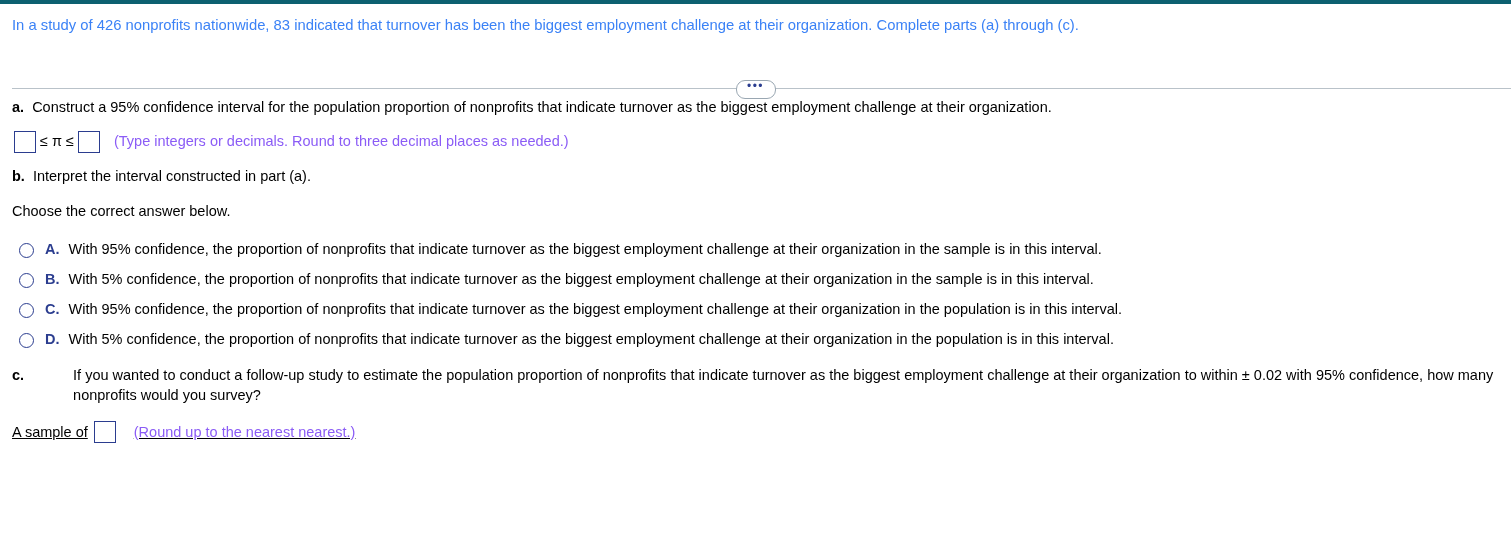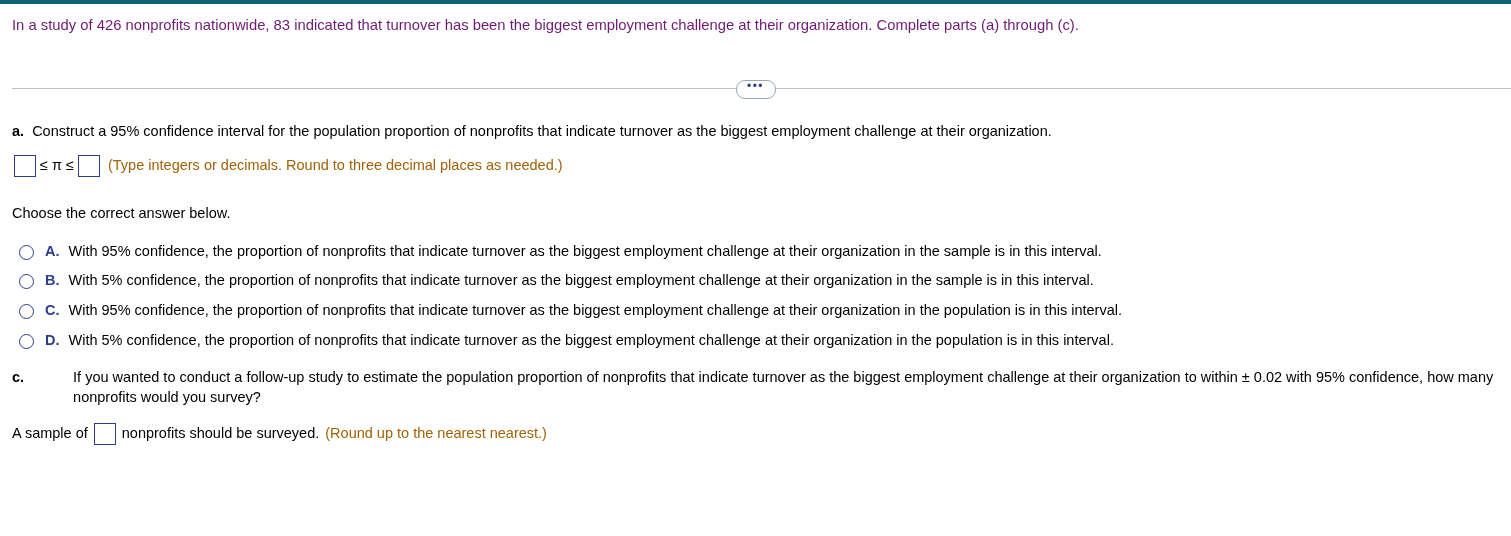--- a/index.html
+++ b/index.html
@@ -19,21 +19,21 @@
   .topbar {
     height: 4px;
     background: #0c5460;
     background: #0d6070;
     width: 100%;
   }
   .problem-statement {
     padding: 12px 28px 0 12px;
     font-size: 14.8px;
     line-height: 1.35;
-    color: #701a75;
+    color: #3b82f6;
   }
   .divider-wrap {
     position: relative;
     margin-top: 42px;
     height: 20px;
   }
   .divider-line {
     position: absolute;
     top: 10px;
     left: 12px;
@@ -58,21 +58,21 @@
     font-size: 12px;
     letter-spacing: 1.5px;
     line-height: 1;
     cursor: pointer;
   }
   .divider-pill span { position: relative; top: -3px; }
   .content {
     padding: 0 12px;
   }
   .part-line {
-    margin-top: 24px;
+    margin-top: 0;
     line-height: 1.35;
   }
   .part-label {
     font-weight: bold;
     margin-right: 4px;
   }
   .answer-row {
     margin-top: 13px;
     display: flex;
     align-items: center;
@@ -87,25 +87,25 @@
     vertical-align: middle;
     margin: 0 2px;
     cursor: pointer;
   }
   .ineq {
     font-size: 14.5px;
     margin: 0 2px;
     white-space: nowrap;
   }
   .hint {
-    color: #a16207;
-    margin-left: 6px;
+    color: #8b5cf6;
+    margin-left: 12px;
   }
   .choose-line {
-    margin-top: 28px;
+    margin-top: 17px;
   }
   .options {
     margin-top: 21px;
   }
   .option {
     display: flex;
     align-items: flex-start;
     margin-bottom: 11px;
     line-height: 1.3;
   }
@@ -133,20 +133,21 @@
     align-items: flex-start;
     line-height: 1.38;
   }
   .part-c .part-label { flex: 0 0 auto; }
   .part-c-text { max-width: 1452px; margin-left: 45px; }
   .final-row {
     margin-top: 16px;
     display: flex;
     align-items: center;
     line-height: 1.2;
+    text-decoration: underline;
   }
   .final-row .ansbox { margin: 0 6px; }
 </style>
 </head>
 <body>
 
 <div class="topbar"></div>
 
 <div class="problem-statement">In a study of 426 nonprofits nationwide, 83 indicated that turnover has been the biggest employment challenge at their organization. Complete parts (a) through (c).</div>
 
@@ -164,20 +165,24 @@
     <span>Construct a 95% confidence interval for the population proportion of nonprofits that indicate turnover as the biggest employment challenge at their organization.</span>
   </div>
 
   <div class="answer-row">
     <span class="ansbox"></span>
     <span class="ineq">≤ π ≤</span>
     <span class="ansbox"></span>
     <span class="hint">(Type integers or decimals. Round to three decimal places as needed.)</span>
   </div>
 
+  <div class="part-line" style="margin-top:14px;">
+    <span class="part-label">b.</span>
+    <span>Interpret the interval constructed in part (a).</span>
+  </div>
 
   <div class="choose-line">Choose the correct answer below.</div>
 
   <div class="options">
 
     <div class="option">
       <span class="radio"></span>
       <span class="opt-letter">A.</span>
       <span class="opt-text">With 95% confidence, the proportion of nonprofits that indicate turnover as the biggest employment challenge at their organization in the sample is in this interval.</span>
     </div>
@@ -203,17 +208,16 @@
   </div>
 
   <div class="part-c">
     <span class="part-label">c.</span>
     <span class="part-c-text">If you wanted to conduct a follow-up study to estimate the population proportion of nonprofits that indicate turnover as the biggest employment challenge at their organization to within ± 0.02 with 95% confidence, how many nonprofits would you survey?</span>
   </div>
 
   <div class="final-row">
     <span>A sample of</span>
     <span class="ansbox"></span>
-    <span>nonprofits should be surveyed.</span>
     <span class="hint">(Round up to the nearest nearest.)</span>
   </div>
 
 </div>
 
 </body></html>

